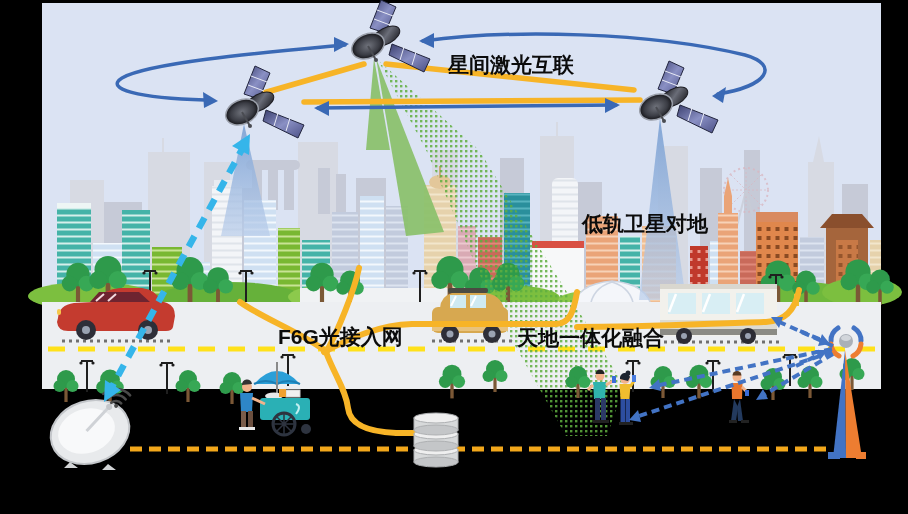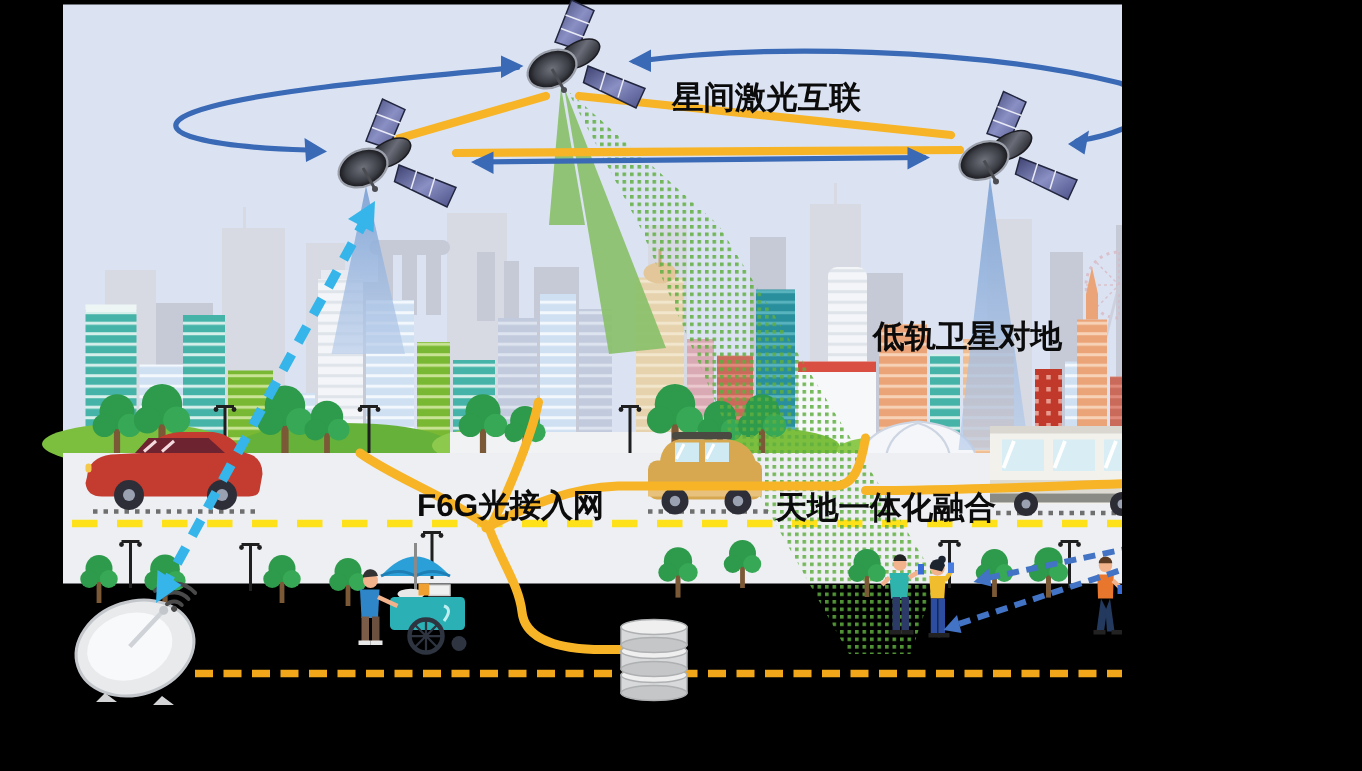--- a/index.html
+++ b/index.html
@@ -1,16 +1,16 @@
 <!DOCTYPE html>
 <html style="--sky: #dbe3f3; --satellite_link_yellow: #f7b427; --orbit_arrow_blue: #3a69b5; --ground_beam_green: #8ac06a; --ground_beam_blue: #7fa3d4; --dish_link_cyan: #35b5ea; --tower_link_blue: #4273c4; --tower_orange: #ed7d31; --road_dash_yellow: #ffe11a; --fiber_cable_yellow: #f7b427; --bottom_dash_orange: #f2a71b;"><head>
 <meta charset="utf-8">
 <style>
   html,body{margin:0;padding:0;background:#000;}
-  .stage{position:relative;width:748px;height:514px;background:#000;overflow:hidden;
+  .stage{position:relative;width:908px;height:514px;background:#000;overflow:hidden;
          font-family:"Liberation Sans","DejaVu Sans",sans-serif;}
   svg{display:block}
   text.diagram-label{font-family:"Liberation Sans","DejaVu Sans",sans-serif;
        font-weight:bold;font-size:21px;fill:#0b0b0b;}
 </style>
 </head>
 <body>
 
 <div class="stage">
 <svg width="908" height="514" viewBox="0 0 908 514">

